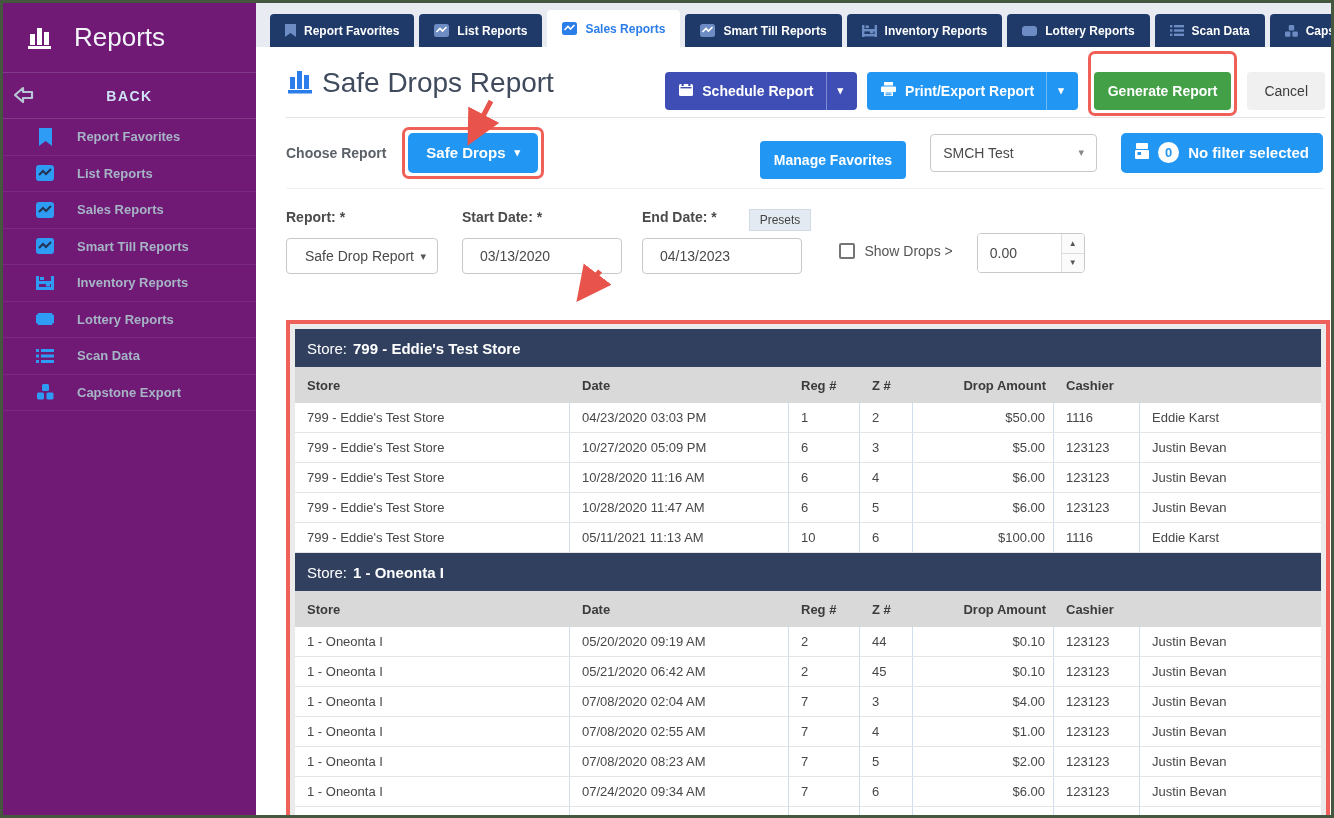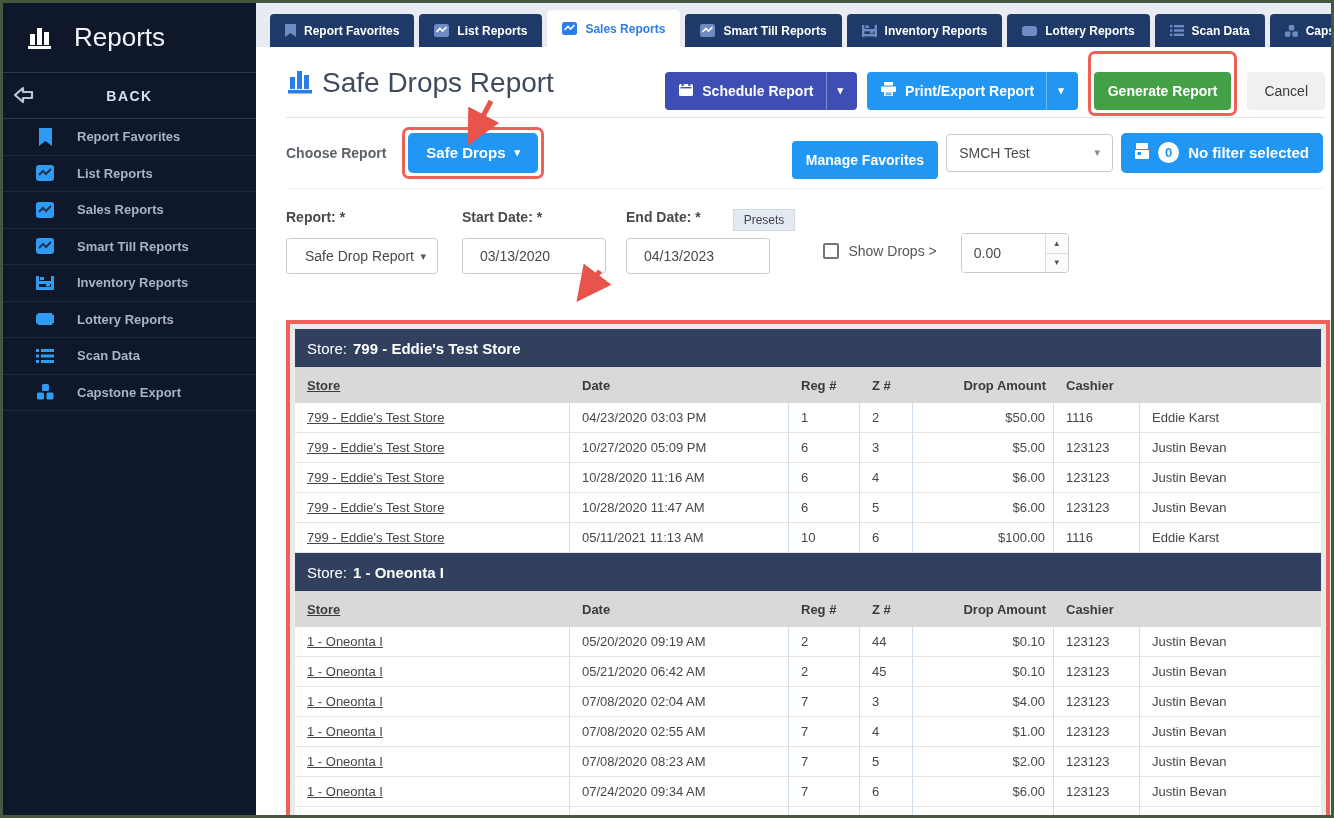--- a/index.html
+++ b/index.html
@@ -1,21 +1,21 @@
 <!DOCTYPE html>
 <html><head>
 <meta charset="utf-8">
 <style>
   * { box-sizing: border-box; margin: 0; padding: 0; }
   body { font-family: "Liberation Sans", sans-serif; background:#fff; }
   .frame { width:1334px; height:818px; border:3px solid #45573f; position:relative;
            display:flex; overflow:hidden; background:#fff; }
 
   
-  .sidebar { flex:0 0 253px; background:#0f172a; display:flex; flex-direction:column; }
+  .sidebar { flex:0 0 253px; background:#701a75; display:flex; flex-direction:column; }
   .sb-header { height:70px; display:flex; align-items:center; gap:17px; padding-left:24px;
                border-bottom:1px solid rgba(255,255,255,.14); }
   .sb-title { color:#f2f5f9; font-size:26px; }
   .sb-back { height:46px; display:flex; align-items:center; position:relative;
              border-bottom:1px solid rgba(255,255,255,.14); cursor:pointer; }
   .sb-back-arrow { position:absolute; left:10px; top:12px; }
   .sb-back-label { flex:1; text-align:center; color:#cfe2f6; font-weight:bold;
                    font-size:14px; letter-spacing:1.5px; }
   .sb-item { height:36.5px; display:flex; align-items:center; gap:22px; padding-left:32px;
              border-bottom:1px solid rgba(255,255,255,.07); cursor:pointer; }
@@ -51,42 +51,42 @@
   .hdivider { border-top:1px solid #e4e4e4; margin-top:12px; }
 
   .choose-row { display:flex; align-items:center; padding:8px 0 9px 0;
                 border-bottom:1px solid #f1f1f1; }
   .choose-label { font-weight:bold; font-size:14px; color:#5b6168; }
   .choose-row .hl-box { margin-left:16px; }
   .btn-safedrops { background:#2196f3; height:40px; border-radius:5px; color:#fff;
                    font-weight:bold; font-size:15px; display:flex; align-items:center;
                    gap:9px; padding:0 18px; border:none; cursor:pointer; font-family:inherit; }
   .caret { font-size:11px; line-height:1; }
-  .choose-right { margin-left:auto; display:flex; align-items:center; gap:8px; padding-right:2px; }
+  .choose-right { margin-left:auto; display:flex; align-items:center; gap:24px; padding-right:2px; }
   .fav-select { width:167px; height:38px; border:1px solid #c9c9c9; border-radius:4px;
                 display:flex; align-items:center; padding:0 12px; font-size:14px; color:#4a4a4a;
                 cursor:pointer; background:#fff; }
   .fav-select .caret { margin-left:auto; color:#8a8a8a; }
   .btn-filter { background:#2196f3; height:40px; border-radius:5px; color:#fff; font-weight:bold;
                 font-size:15px; display:flex; align-items:center; gap:9px; padding:0 14px;
                 border:none; cursor:pointer; font-family:inherit; }
   .badge { width:21px; height:21px; border-radius:50%; background:#fff; color:#2196f3;
            font-size:13px; font-weight:bold; display:flex; align-items:center; justify-content:center; }
 
   .form-row { display:flex; align-items:flex-start; margin-top:20px; }
   .fgroup { display:flex; flex-direction:column; }
   .flabel-row { display:flex; align-items:flex-start; height:22px; margin-bottom:7px; }
   .flabel { font-weight:bold; font-size:14px; color:#4a4a4a; }
   .presets { margin-left:32px; background:#e3eaf2; border:1px solid #d2dbe5; border-radius:0;
              font-size:12px; color:#444; padding:3px 10px; cursor:pointer; font-family:inherit; }
   .fselect { width:152px; height:36px; border:1px solid #c9c9c9; border-radius:4px;
              display:flex; align-items:center; padding:0 11px 0 18px; font-size:14px; color:#4a4a4a;
              background:#fff; cursor:pointer; }
   .fselect .caret { margin-left:auto; color:#555; }
-  .finput { width:144px; height:36px; border:1px solid #c9c9c9; border-radius:4px;
+  .finput { width:160px; height:36px; border:1px solid #c9c9c9; border-radius:4px;
             padding:0 12px 0 17px; font-size:14px; color:#4a4a4a; font-family:inherit; }
   .cb-group { display:flex; align-items:center; gap:9px; margin-left:28px; margin-top:34px; }
   .checkbox { width:16px; height:16px; border:2px solid #757575; border-radius:2px;
               background:#fff; cursor:pointer; }
   .cb-label { font-size:14px; color:#555; }
   .numwrap { margin-left:24px; margin-top:24px; width:108px; height:40px;
              border:1px solid #c9c9c9; border-radius:4px; display:flex; overflow:hidden; background:#fff; }
   .numval { flex:1; border:none; padding-left:12px; font-size:14px; color:#4a4a4a;
             font-family:inherit; min-width:0; }
   .spincol { width:23px; border-left:1px solid #ddd; display:flex; flex-direction:column; }
@@ -100,21 +100,21 @@
   .tgroup-header { height:38px; background:#31405e; color:#fff; display:flex; align-items:center;
                    gap:6px; padding-left:12px; font-size:15px; }
   .tgroup-header .bold { font-weight:bold; }
   .thead { height:36px; background:#d9d9d9; display:flex; align-items:center;
            font-weight:bold; font-size:13px; color:#3b3b3b; }
   .trow { height:30px; background:#fff; display:flex; align-items:stretch; font-size:13px;
           color:#474747; border-bottom:1px solid #e4e4e4; }
   .c { padding-left:12px; display:flex; align-items:center; overflow:hidden; white-space:nowrap; }
   .trow .c { border-right:1px solid #cfdeed; }
   .trow .c:last-child { border-right:none; }
-  .c1{width:275px;text-decoration:underline;} .c2{width:219px;} .c3{width:71px;} .c4{width:53px;}
+  .c1{width:275px;} .c2{width:219px;} .c3{width:71px;} .c4{width:53px;}
   .c5{width:141px; justify-content:flex-end; padding-right:8px; padding-left:0;}
   .c6{width:86px;} .c7{flex:1;}
 
   .annot { position:absolute; inset:0; pointer-events:none; z-index:40; }
 </style>
 </head>
 <body>
 
 <div class="frame">
 

